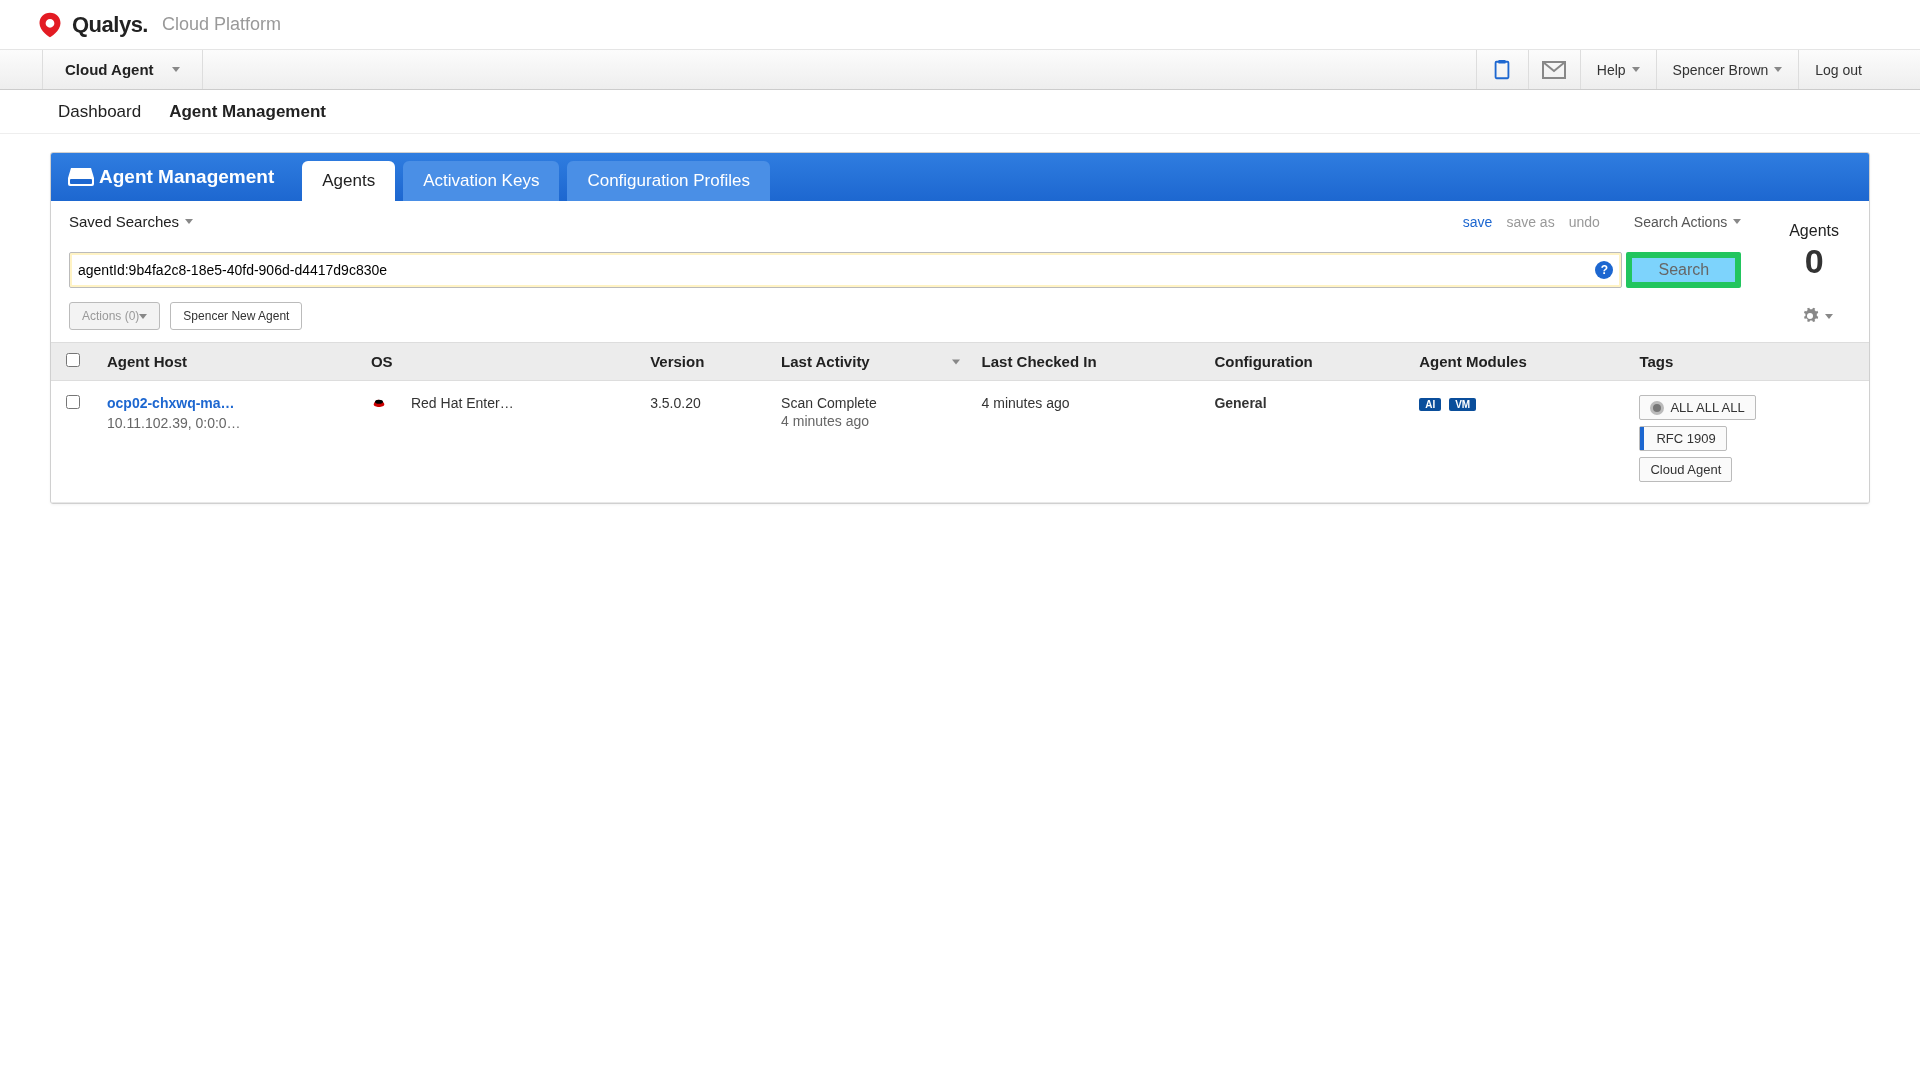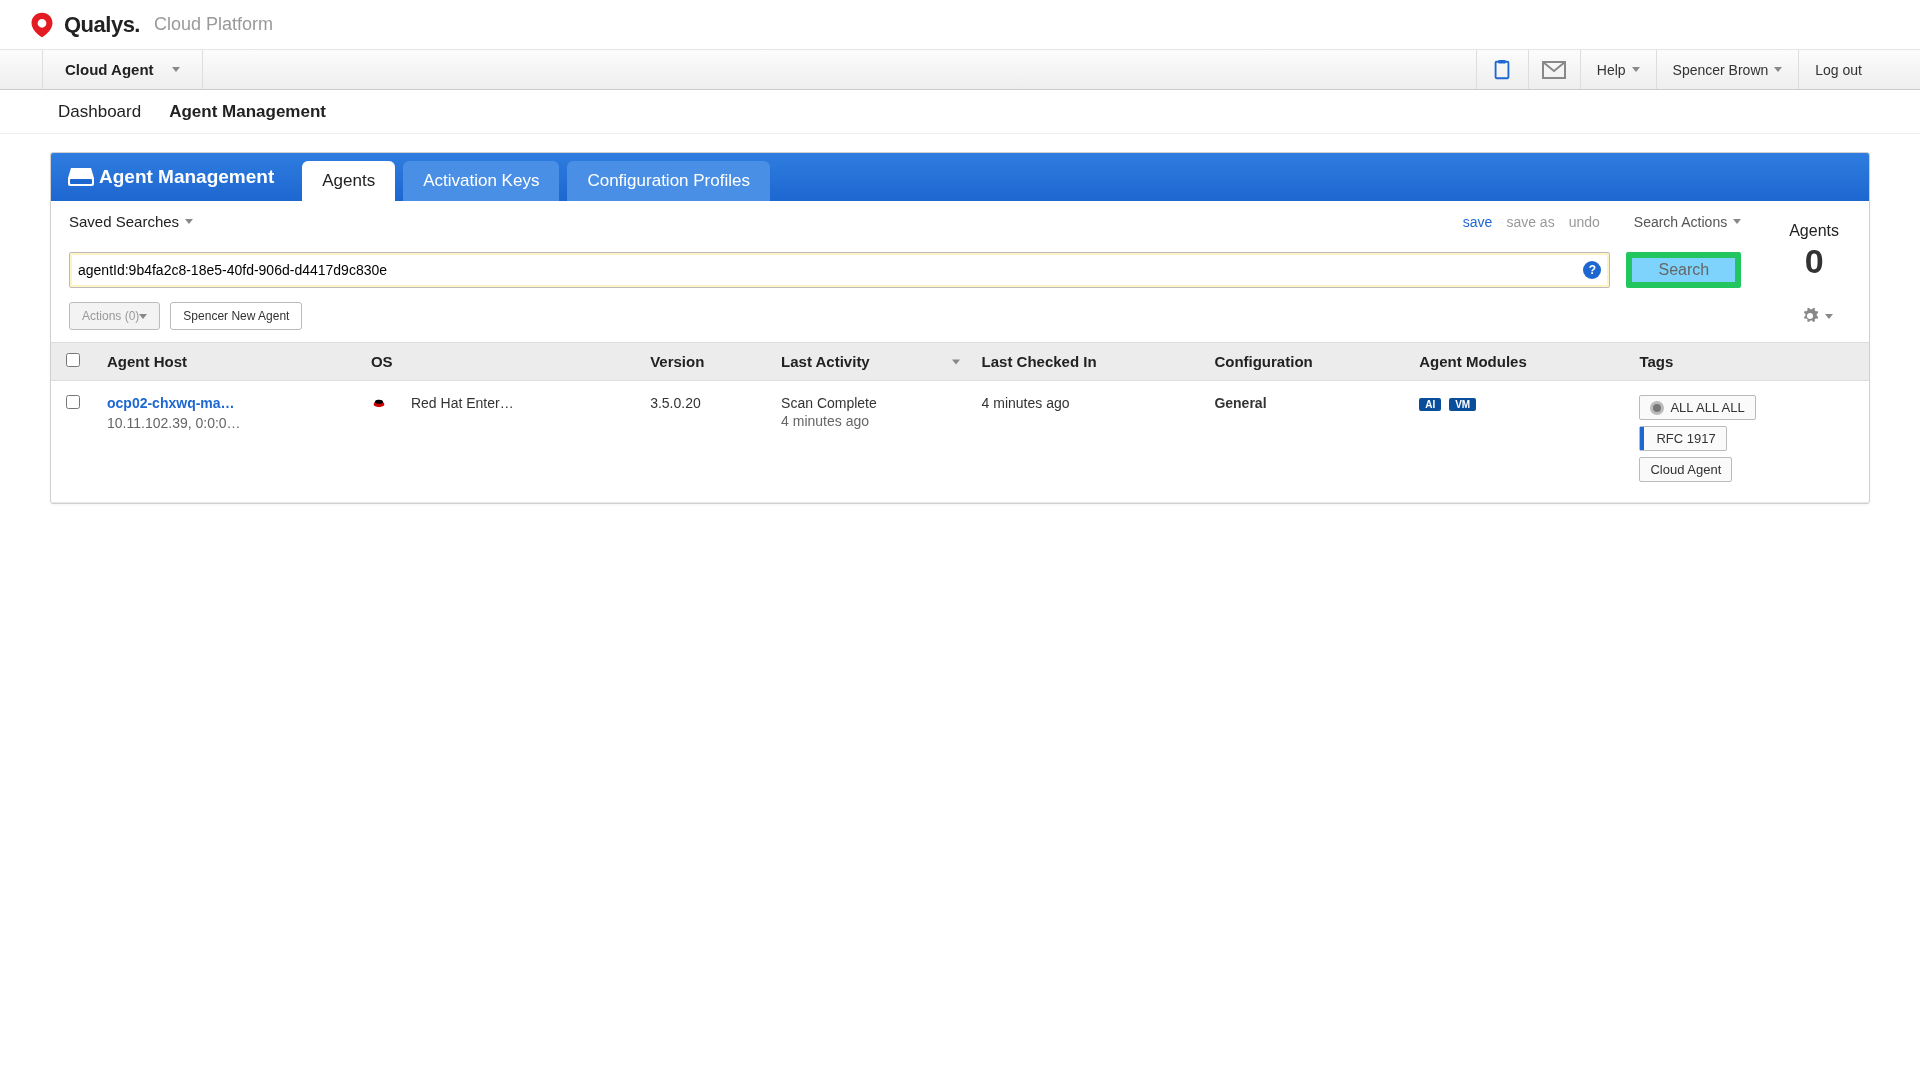--- a/index.html
+++ b/index.html
@@ -1,20 +1,20 @@
 <!DOCTYPE html>
 <html><head>
 <meta charset="utf-8">
 <style>
 * { margin: 0; padding: 0; box-sizing: border-box; font-family: Arial, Helvetica, sans-serif; }
 body { background: #fff; font-size: 13px; color: #333; }
 
 
 .brand-bar {
-  height: 50px; display: flex; align-items: center; padding: 0 4px;
+  height: 50px; display: flex; align-items: center; padding: 0 12px;
   border-bottom: 1px solid #e5e5e5; background: #fff;
 }
 .brand-logo { display: flex; align-items: center; gap: 8px; margin-left: 24px; }
 .brand-logo svg { width: 28px; height: 28px; }
 .brand-name { font-size: 22px; font-weight: 600; color: #222; letter-spacing: -0.5px; }
 .brand-sub { font-size: 18px; color: #999; margin-left: 6px; font-weight: 400; }
 
 
 .product-bar {
   height: 40px; display: flex; align-items: stretch; padding: 0 42px;
@@ -75,21 +75,21 @@
 .saved-searches { font-size: 15px; color: #222; cursor: pointer; display: flex; align-items: center; gap: 6px; }
 .search-row .flex1 { flex: 1; }
 .link { color: #1d67d0; cursor: pointer; font-size: 14px; }
 .link.dim { color: #999; cursor: default; }
 .search-actions { font-size: 14px; color: #555; cursor: pointer; display: flex; align-items: center; gap: 6px; margin-left: 20px; }
 .agents-count { text-align: center; padding-right: 30px; margin-left: 30px; }
 .agents-count .lbl { font-size: 16px; color: #222; }
 .agents-count .num { font-size: 34px; font-weight: 700; margin-top: 2px; }
 
 
-.search-input-row { display: flex; align-items: center; gap: 16px; padding: 16px 18px 14px; }
+.search-input-row { display: flex; align-items: center; gap: 4px; padding: 16px 18px 14px; }
 .search-input-wrap {
   flex: 1; display: flex; align-items: center;
   border: 1px solid #bbb; border-radius: 2px; height: 36px; padding: 0 8px;
   box-shadow: 0 0 0 2px #fff3c4 inset;
 }
 .search-input-wrap input {
   flex: 1; border: none; outline: none; font-size: 14px; background: transparent;
 }
 .help-badge {
   width: 18px; height: 18px; border-radius: 50%; background: #1d67d0; color: #fff;
@@ -305,21 +305,21 @@
             <span class="mod-badge">AI</span>
             <span class="mod-badge">VM</span>
           </td>
           <td>
             <span class="tag-pill">
                 <span class="dot"></span>
                 <span>ALL ALL ALL</span>
               </span><br>
             <span class="tag-pill">
                 <span class="bar"></span>
-                <span>RFC 1917</span>
+                <span>RFC 1909</span>
               </span><br>
             <span class="tag-pill">
                 <span>Cloud Agent</span>
               </span>
           </td>
         </tr>
       </tbody>
     </table>
 
   </div>

